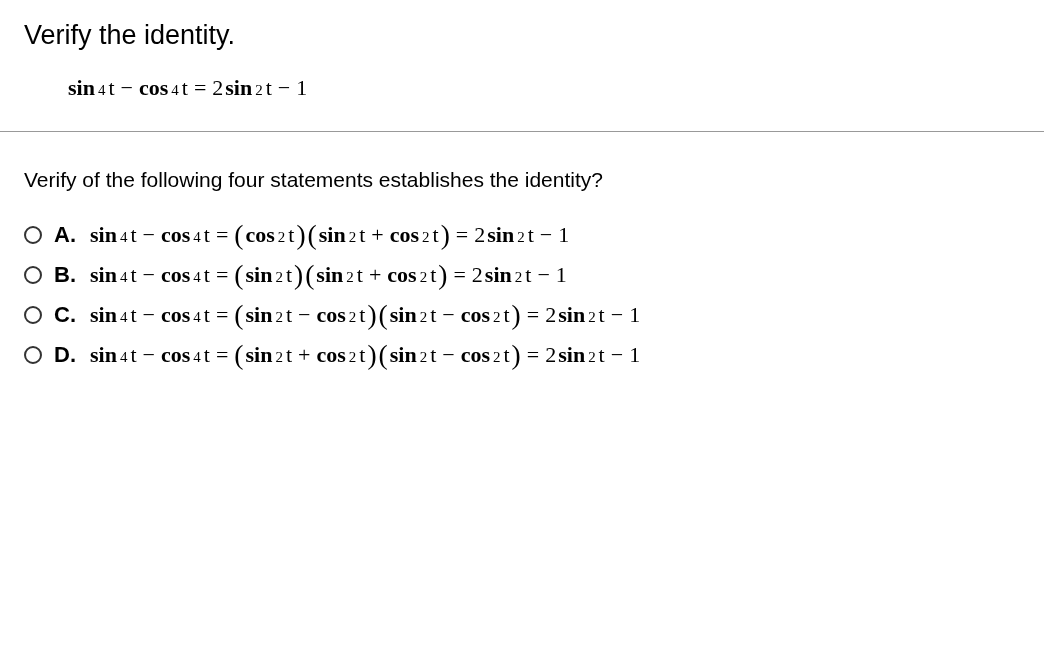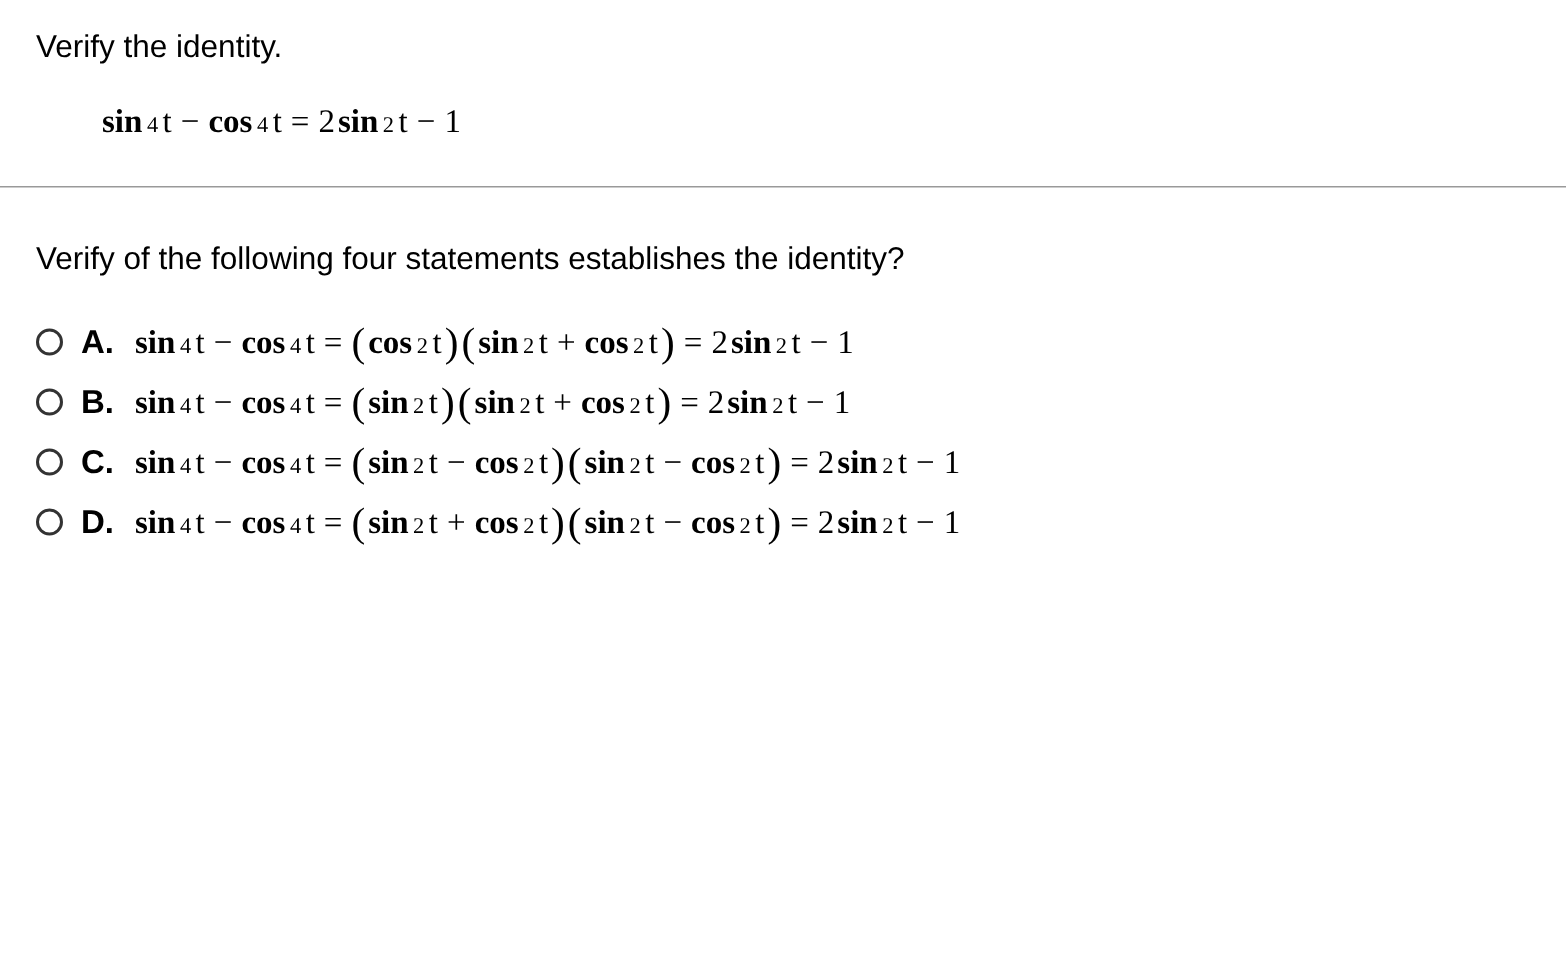--- a/index.html
+++ b/index.html
@@ -6,21 +6,21 @@
     font-family: Arial, Helvetica, sans-serif;
     font-size: 20px;
     color: #000;
     margin: 0;
     padding: 20px 24px;
     background: #fff;
     width: 1044px;
     box-sizing: border-box;
   }
   .instruction {
-    font-size: 21px;
+    font-size: 27px;
     margin-bottom: 24px;
   }
   .equation-row {
     padding-left: 44px;
     margin-bottom: 30px;
     font-size: 22px;
   }
   .divider {
     border: none;
     border-top: 1px solid #999;

